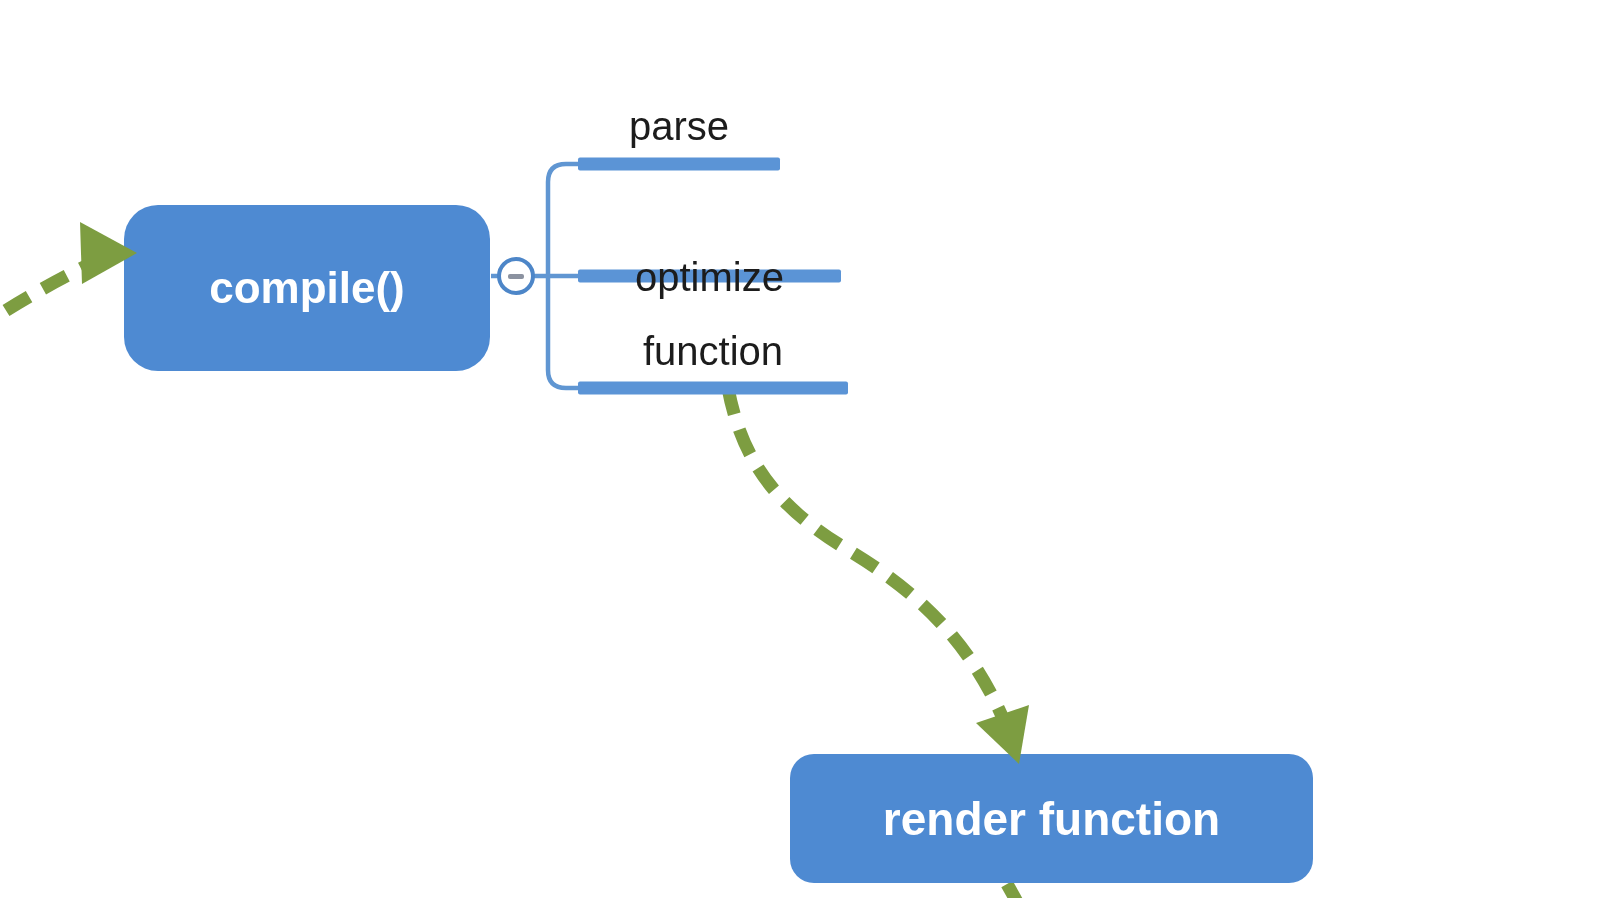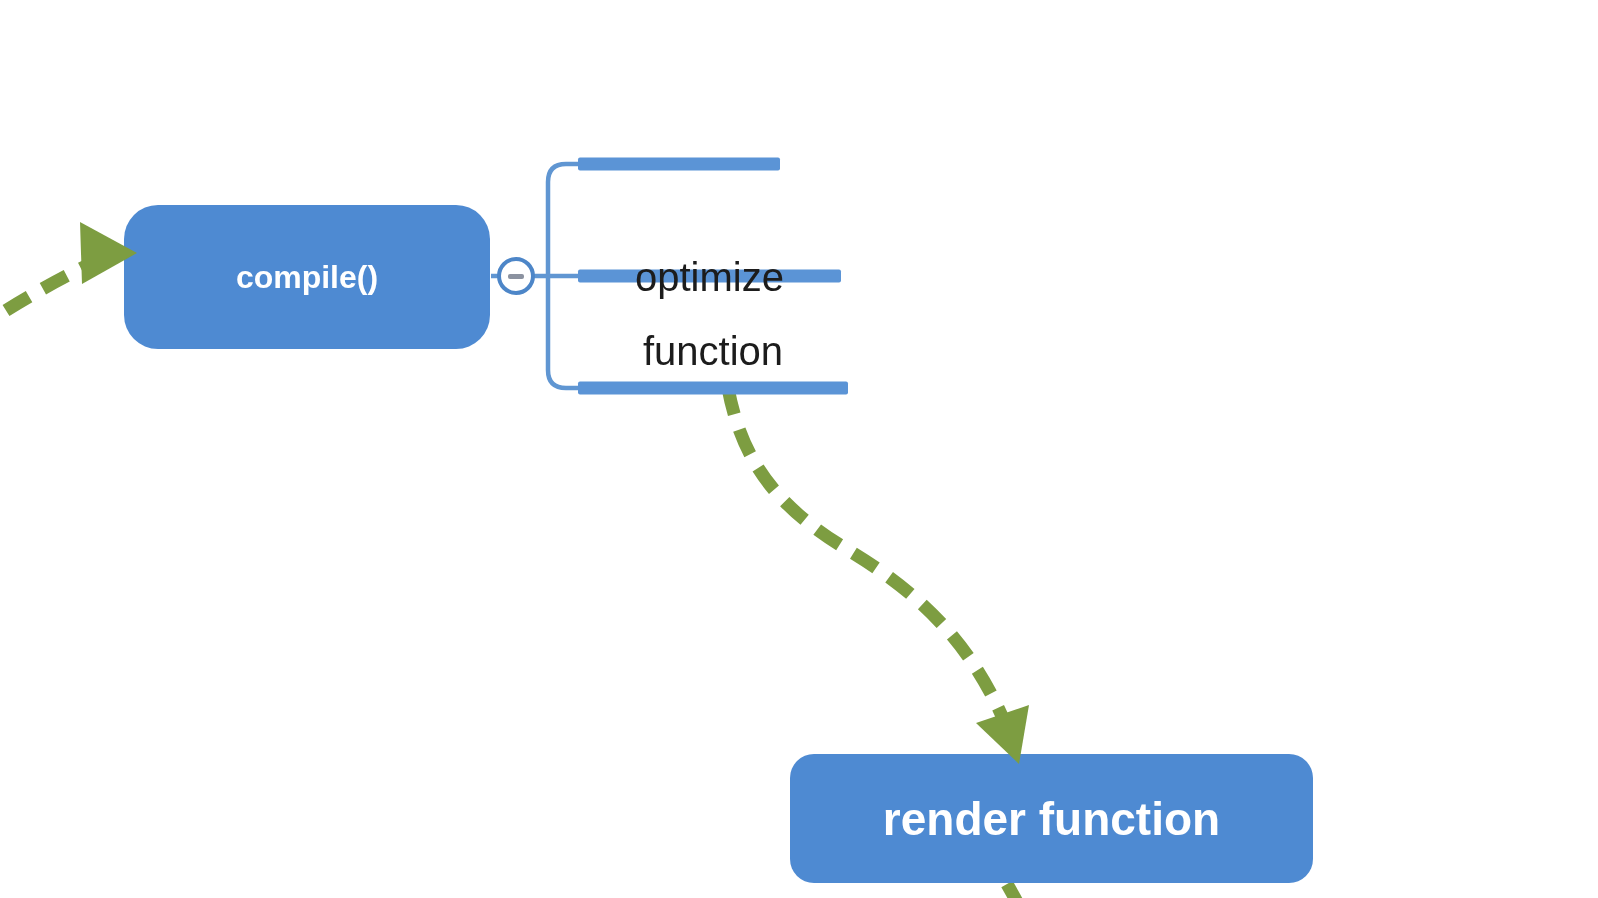--- a/index.html
+++ b/index.html
@@ -38,23 +38,23 @@
     background: var(--node-fill);
     color: var(--node-text);
     display: flex;
     align-items: center;
     justify-content: center;
     font-weight: bold;
     cursor: pointer;
   }
   .node-compile {
     left: 124px; top: 205px;
-    width: 366px; height: 144px;
+    width: 366px; height: 166px;
     border-radius: 34px;
-    font-size: 32px;
+    font-size: 44px;
   }
   .node-render {
     left: 790px; top: 754px;
     width: 523px; height: 129px;
     border-radius: 24px;
     font-size: 46px;
   }
 
   .branch-label {
     position: absolute;
@@ -124,20 +124,21 @@
   </svg>
 
   <div class="node node-compile">
     <span>compile()</span>
   </div>
 
   <div class="node node-render">
     <span>render function</span>
   </div>
 
+  <div class="branch-label parse">parse</div>
   <div class="branch-label optimize">optimize</div>
   <div class="branch-label generate">function</div>
 
   <div class="expander">
     <span class="minus-bar"></span>
   </div>
 
   <svg class="layer layer-top" viewBox="0 0 1598 898">
     <polygon class="solid-green" points="137,253 80,222 82,284"></polygon>
     <polygon class="solid-green" points="1019,764 976,723 1029,705"></polygon>

